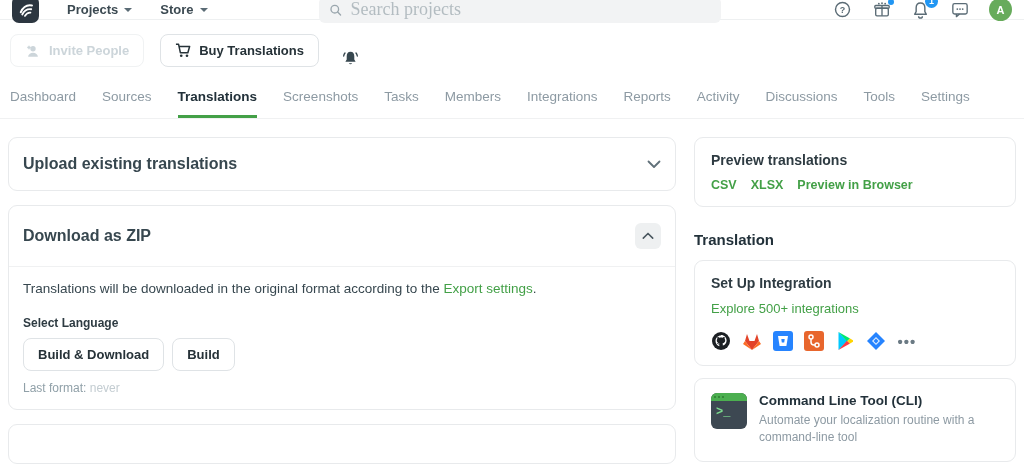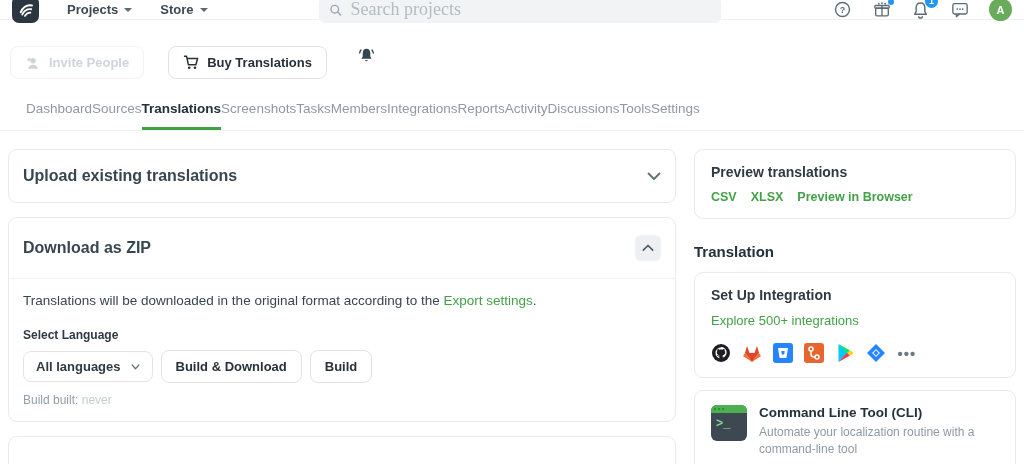--- a/index.html
+++ b/index.html
@@ -43,29 +43,29 @@
 
   
   .page-header{ display:flex; justify-content:space-between; align-items:flex-start;
     padding:10px 10px 0 10px; }
   .title-row{ display:flex; align-items:center; gap:14px; }
   .page-title{ font-size:26px; font-weight:bold; color:#1d2a33; letter-spacing:-.3px; }
   .badge-private{ display:flex; align-items:center; gap:5px; border:1px solid #e3e6e8;
     border-radius:12px; padding:3px 10px; font-size:11px; font-weight:bold; color:#39464e;
     background:#fff; }
   .project-id{ margin-top:7px; font-size:12px; color:#8d9aa3; }
-  .header-actions{ display:flex; align-items:flex-start; gap:24px; margin-top:16px; }
+  .header-actions{ display:flex; align-items:flex-end; gap:16px; margin-top:4px; }
   .btn{ display:flex; align-items:center; gap:8px; border-radius:8px; background:#fff;
     font-size:13px; font-weight:bold; padding:8px 14px; cursor:pointer; }
   .btn-disabled{ border:1px solid #f0f2f3; color:#ccd5da; }
   .btn-default{ border:1px solid #dfe3e6; color:#263238; }
   .header-bell{ margin-left:6px; cursor:pointer; display:flex; }
 
   
-  .tabs{ display:flex; padding:0 26px; margin-top:22px;
+  .tabs{ display:flex; gap:26px; padding:0 10px; margin-top:22px;
     border-bottom:1px solid #f0f1f2; }
   .tab{ font-size:13.5px; color:#8d9aa3; padding-bottom:11px; cursor:pointer;
     border-bottom:3px solid transparent; }
   .tab.active{ color:#22313a; font-weight:bold; border-bottom-color:var(--accent-green); }
 
   
   .content{ display:flex; gap:18px; padding:18px 8px 0 8px; }
   .col-left{ flex:1 1 auto; min-width:0; }
   .col-right{ flex:0 0 322px; }
 
@@ -244,31 +244,25 @@
           </svg>
         </button>
       </div>
       <div class="panel-divider"></div>
       <div class="panel-body">
         <div class="desc">
           <span>Translations will be downloaded in the original format according to the </span><a class="green-link">Export settings</a><span>.</span>
         </div>
         <div class="field-label">Select Language</div>
         <div class="controls">
-          <div class="select">
-            <span>All languages</span>
-            <svg width="9" height="6" viewBox="0 0 10 7">
-              <polyline points="1,1 5,5.5 9,1" fill="none" stroke="#607079" stroke-width="1.5" stroke-linecap="round" stroke-linejoin="round"></polyline>
-            </svg>
-          </div>
           <button class="btn btn-default">Build &amp; Download</button>
           <button class="btn btn-default">Build</button>
         </div>
         <div class="last-built">
-          <span>Build built:</span>
+          <span>Last format:</span>
           <span class="val">never</span>
         </div>
       </div>
     </div>
 
     <div class="panel panel-stub"></div>
   </div>
 
   <div class="col-right">
 

